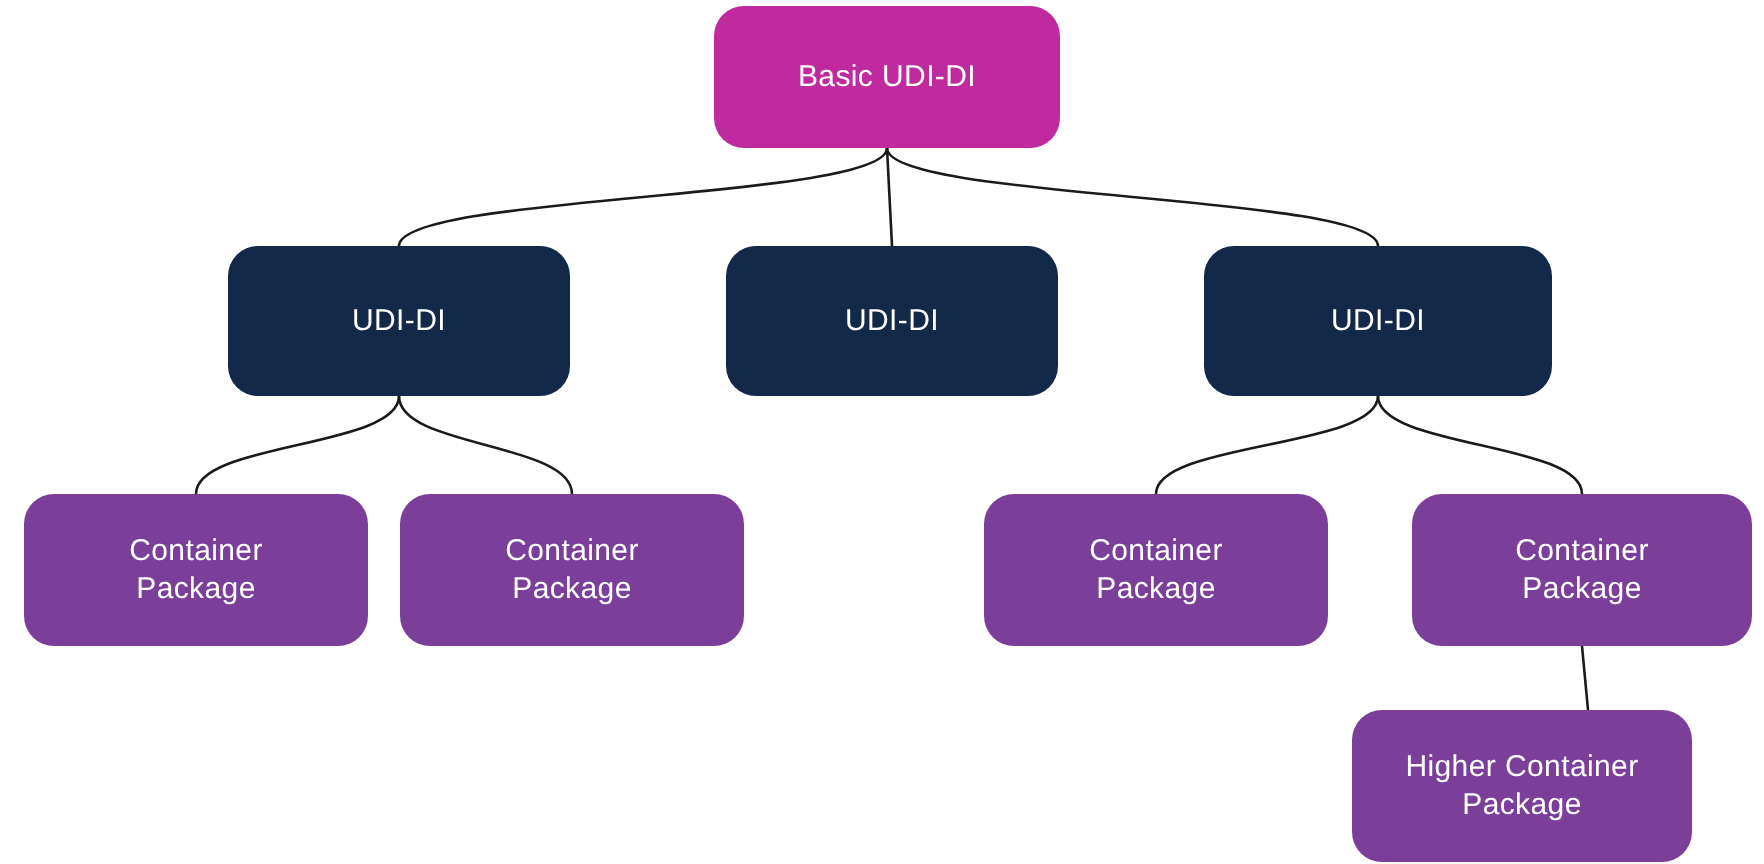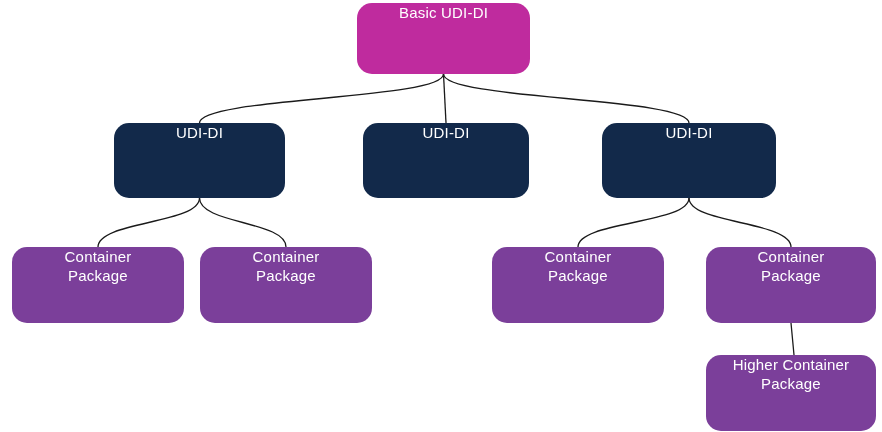--- a/index.html
+++ b/index.html
@@ -13,41 +13,42 @@
   }
   .connectors {
     position: absolute;
     left: 0; top: 0;
     width: 882px; height: 432px;
   }
   .node {
     position: absolute;
     border-radius: 15px;
     display: flex;
+    align-items: center;
     justify-content: center;
     box-sizing: border-box;
   }
   .node-label {
     color: #ffffff;
     font-size: 15px;
     line-height: 19px;
     text-align: center;
     white-space: pre-line;
     letter-spacing: 0.2px;
   }
   
   #n-basic { left: 357px; top: 3px;   width: 173px; height: 71px; }
   #n-udi1  { left: 114px; top: 123px; width: 171px; height: 75px; }
   #n-udi2  { left: 363px; top: 123px; width: 166px; height: 75px; }
   #n-udi3  { left: 602px; top: 123px; width: 174px; height: 75px; }
   #n-cp1   { left: 12px;  top: 247px; width: 172px; height: 76px; }
   #n-cp2   { left: 200px; top: 247px; width: 172px; height: 76px; }
   #n-cp3   { left: 492px; top: 247px; width: 172px; height: 76px; }
   #n-cp4   { left: 706px; top: 247px; width: 170px; height: 76px; }
-  #n-hcp   { left: 706px; top: 355px; width: 170px; height: 76px; }
+  #n-hcp   { left: 676px; top: 355px; width: 170px; height: 76px; }
 </style>
 </head>
 <body>
 
 <div class="canvas">
 
   <svg class="connectors" viewBox="0 0 882 432" xmlns="http://www.w3.org/2000/svg">
     <g fill="none" stroke="#1a1a1a" stroke-width="1.3">
       <path d="M443.5,74 C443.5,100 199.5,97 199.5,123"></path>
       <path d="M443.5,74 L446,123"></path>

